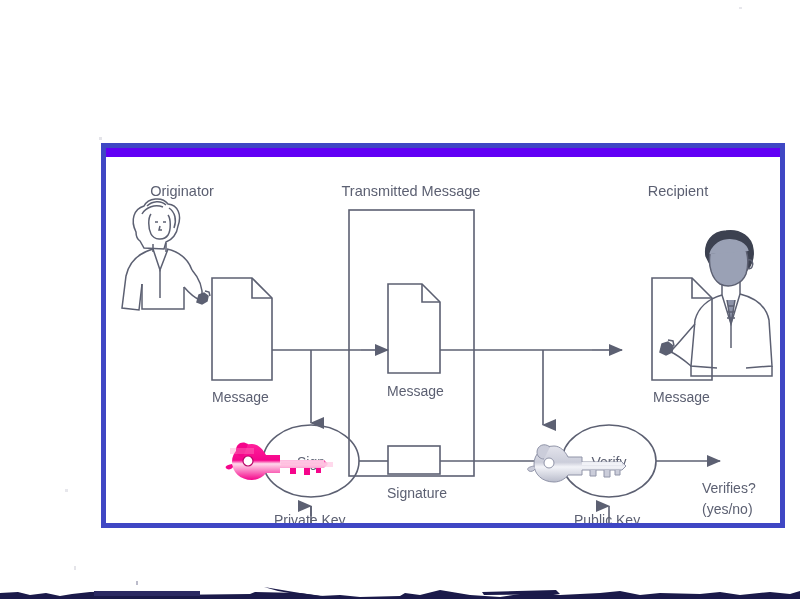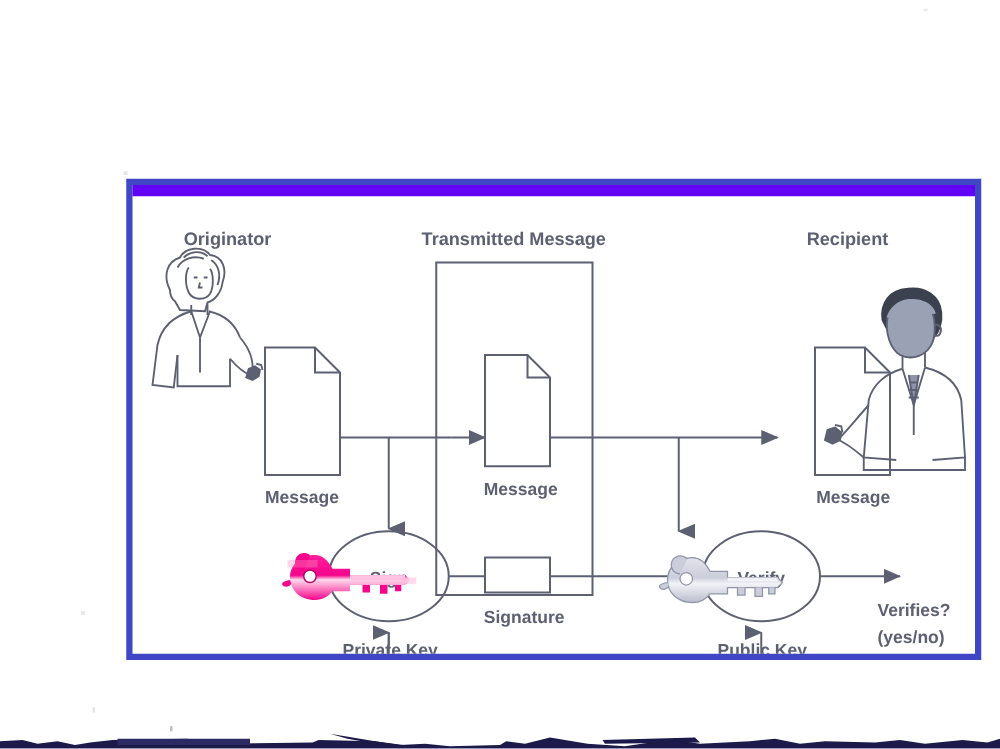--- a/index.html
+++ b/index.html
@@ -41,21 +41,20 @@
     width: 674px;
     height: 9px;
     background: #6100f5;
   }
 
   #diagram-canvas {
     position: absolute;
     left: 0; top: 0;
     width: 674px;
     height: 375px;
-    font-weight: bold;
   }
   #diagram-canvas svg {
     display: block;
     width: 674px;
     height: 375px;
   }
 
   
   .lbl {
     font-family: "Liberation Sans", sans-serif;

